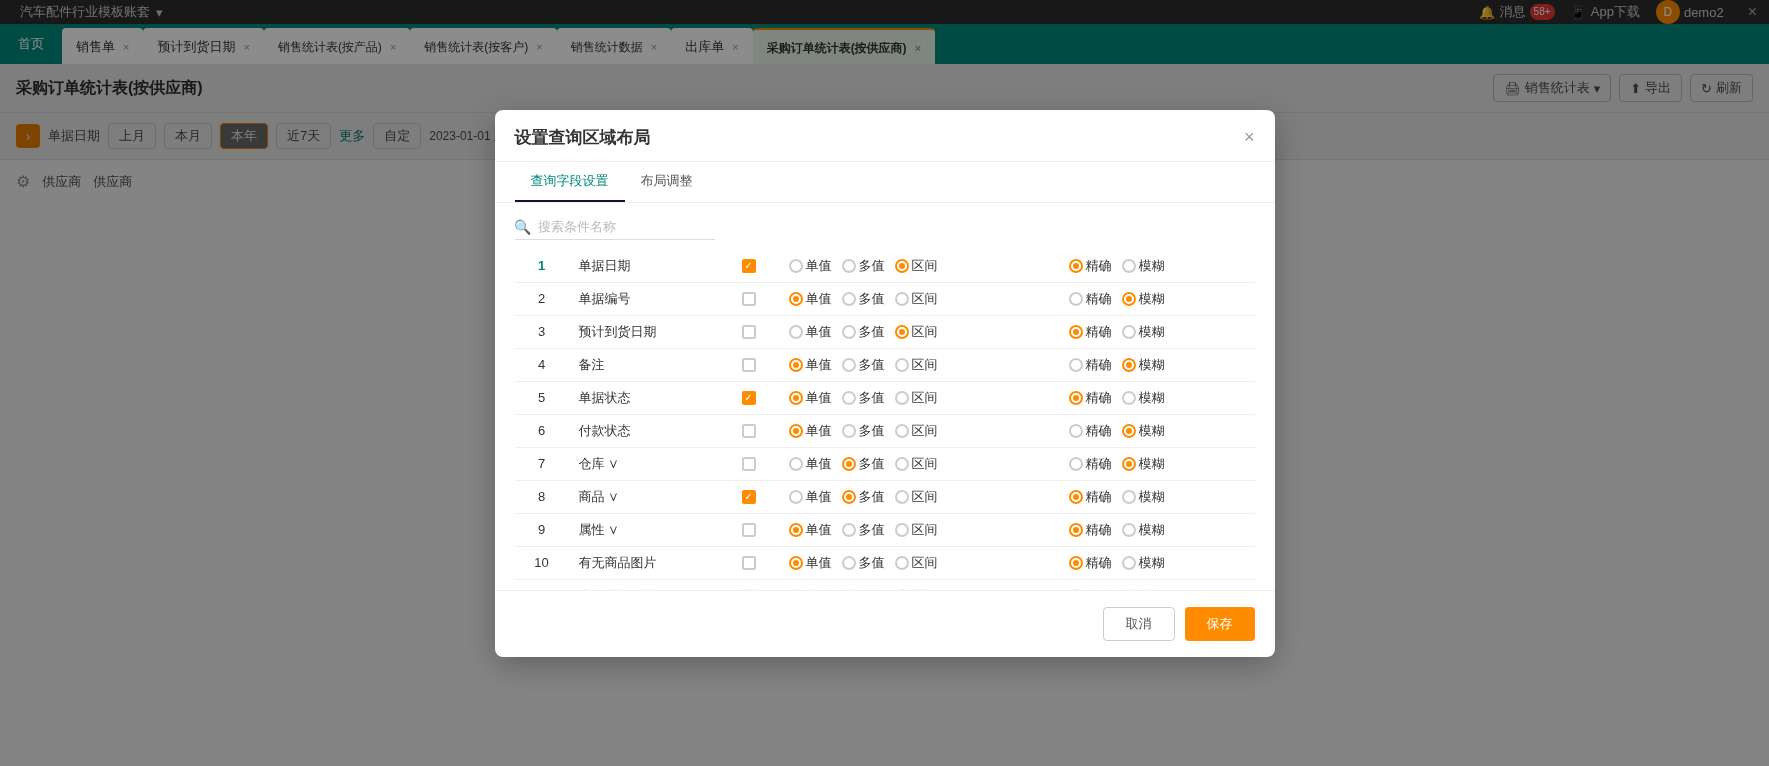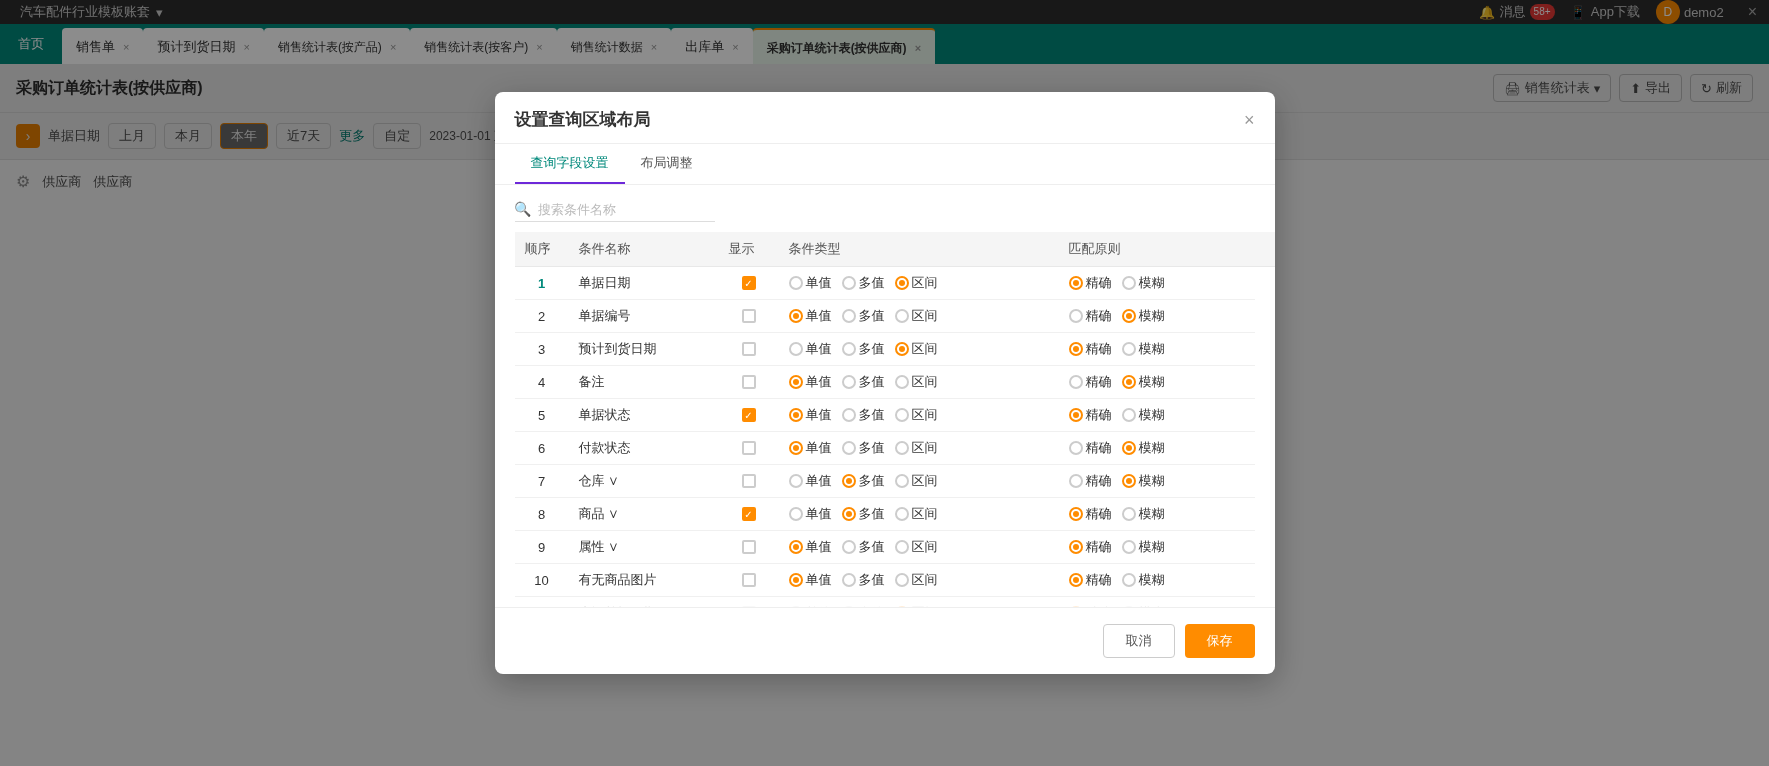--- a/index.html
+++ b/index.html
@@ -263,21 +263,21 @@
     }
     .modal-tab {
       padding: 10px 16px;
       cursor: pointer;
       font-size: 13px;
       color: #555;
       border-bottom: 2px solid transparent;
     }
     .modal-tab.active {
       color: #00897b;
-      border-bottom: 2px solid #6d28d9;
+      border-bottom: 2px solid #0f172a;
     }
     .modal-body {
       flex: 1;
       overflow: hidden;
       display: flex;
       flex-direction: column;
       padding: 12px 20px 0 20px;
     }
 
     
@@ -550,38 +550,20 @@
       </div>
     </div>
 
     <div class="modal-body">
 
       <div class="search-box">
         <span class="search-icon">🔍</span>
         <input class="search-input" type="text" placeholder="搜索条件名称" style="">
       </div>
 
-      <table class="modal-table" style="table-layout:fixed;">
-        <colgroup>
-          <col style="width:54px;">
-          <col style="width:150px;">
-          <col style="width:60px;">
-          <col style="width:280px;">
-          <col style="width:220px;">
-        </colgroup>
-        <thead>
-          <tr>
-            <th class="col-order">顺序</th>
-            <th class="col-name">条件名称</th>
-            <th class="col-display">显示</th>
-            <th class="col-type">条件类型</th>
-            <th class="col-match">匹配原则</th>
-          </tr>
-        </thead>
-      </table>
 
       <div class="table-scroll">
         <table class="modal-table" style="table-layout:fixed;">
           <colgroup>
             <col style="width:54px;">
             <col style="width:150px;">
             <col style="width:60px;">
             <col style="width:280px;">
             <col style="width:220px;">
           </colgroup>

